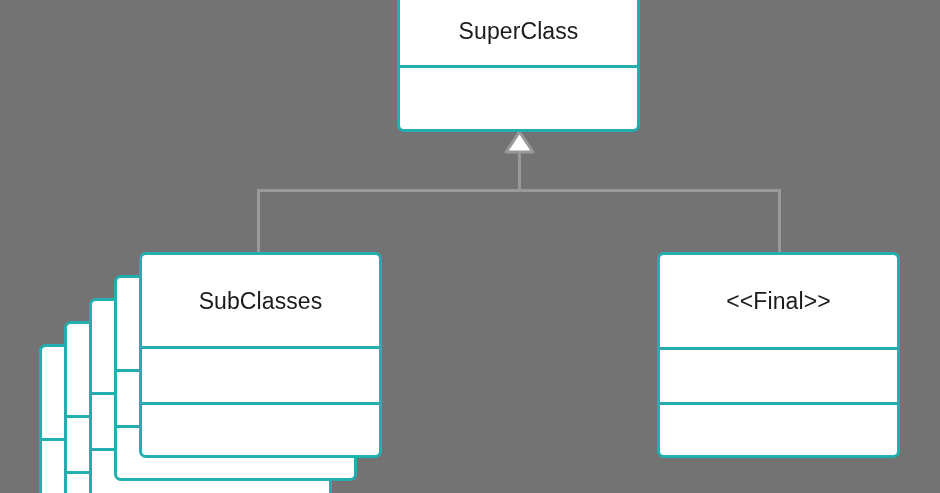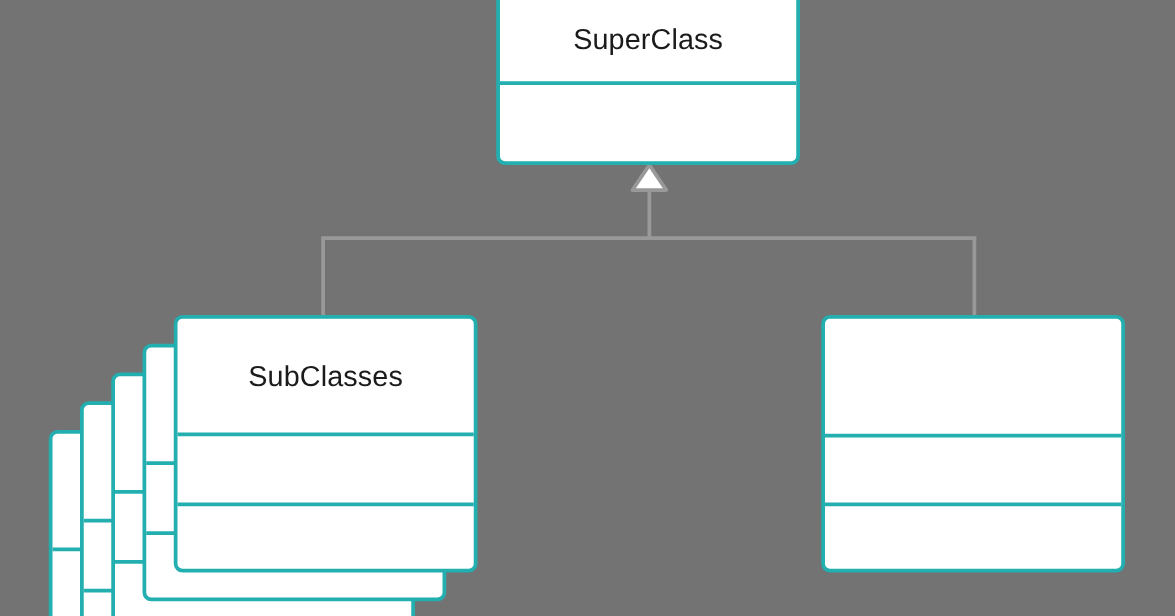--- a/index.html
+++ b/index.html
@@ -159,18 +159,19 @@
       <div class="uml-compartment uml-name-compartment">
         <div class="uml-classname">SubClasses</div>
       </div>
       <div class="uml-compartment uml-attributes-compartment"></div>
       <div class="uml-compartment uml-operations-compartment"></div>
     </div>
   </div>
 
   <div class="uml-class" id="nullobject-box">
     <div class="uml-compartment uml-name-compartment">
+      <div class="uml-stereotype">&lt;&lt;Final&gt;&gt;</div>
     </div>
     <div class="uml-compartment uml-attributes-compartment"></div>
     <div class="uml-compartment uml-operations-compartment"></div>
   </div>
 
 </div>
 
 </body></html>

